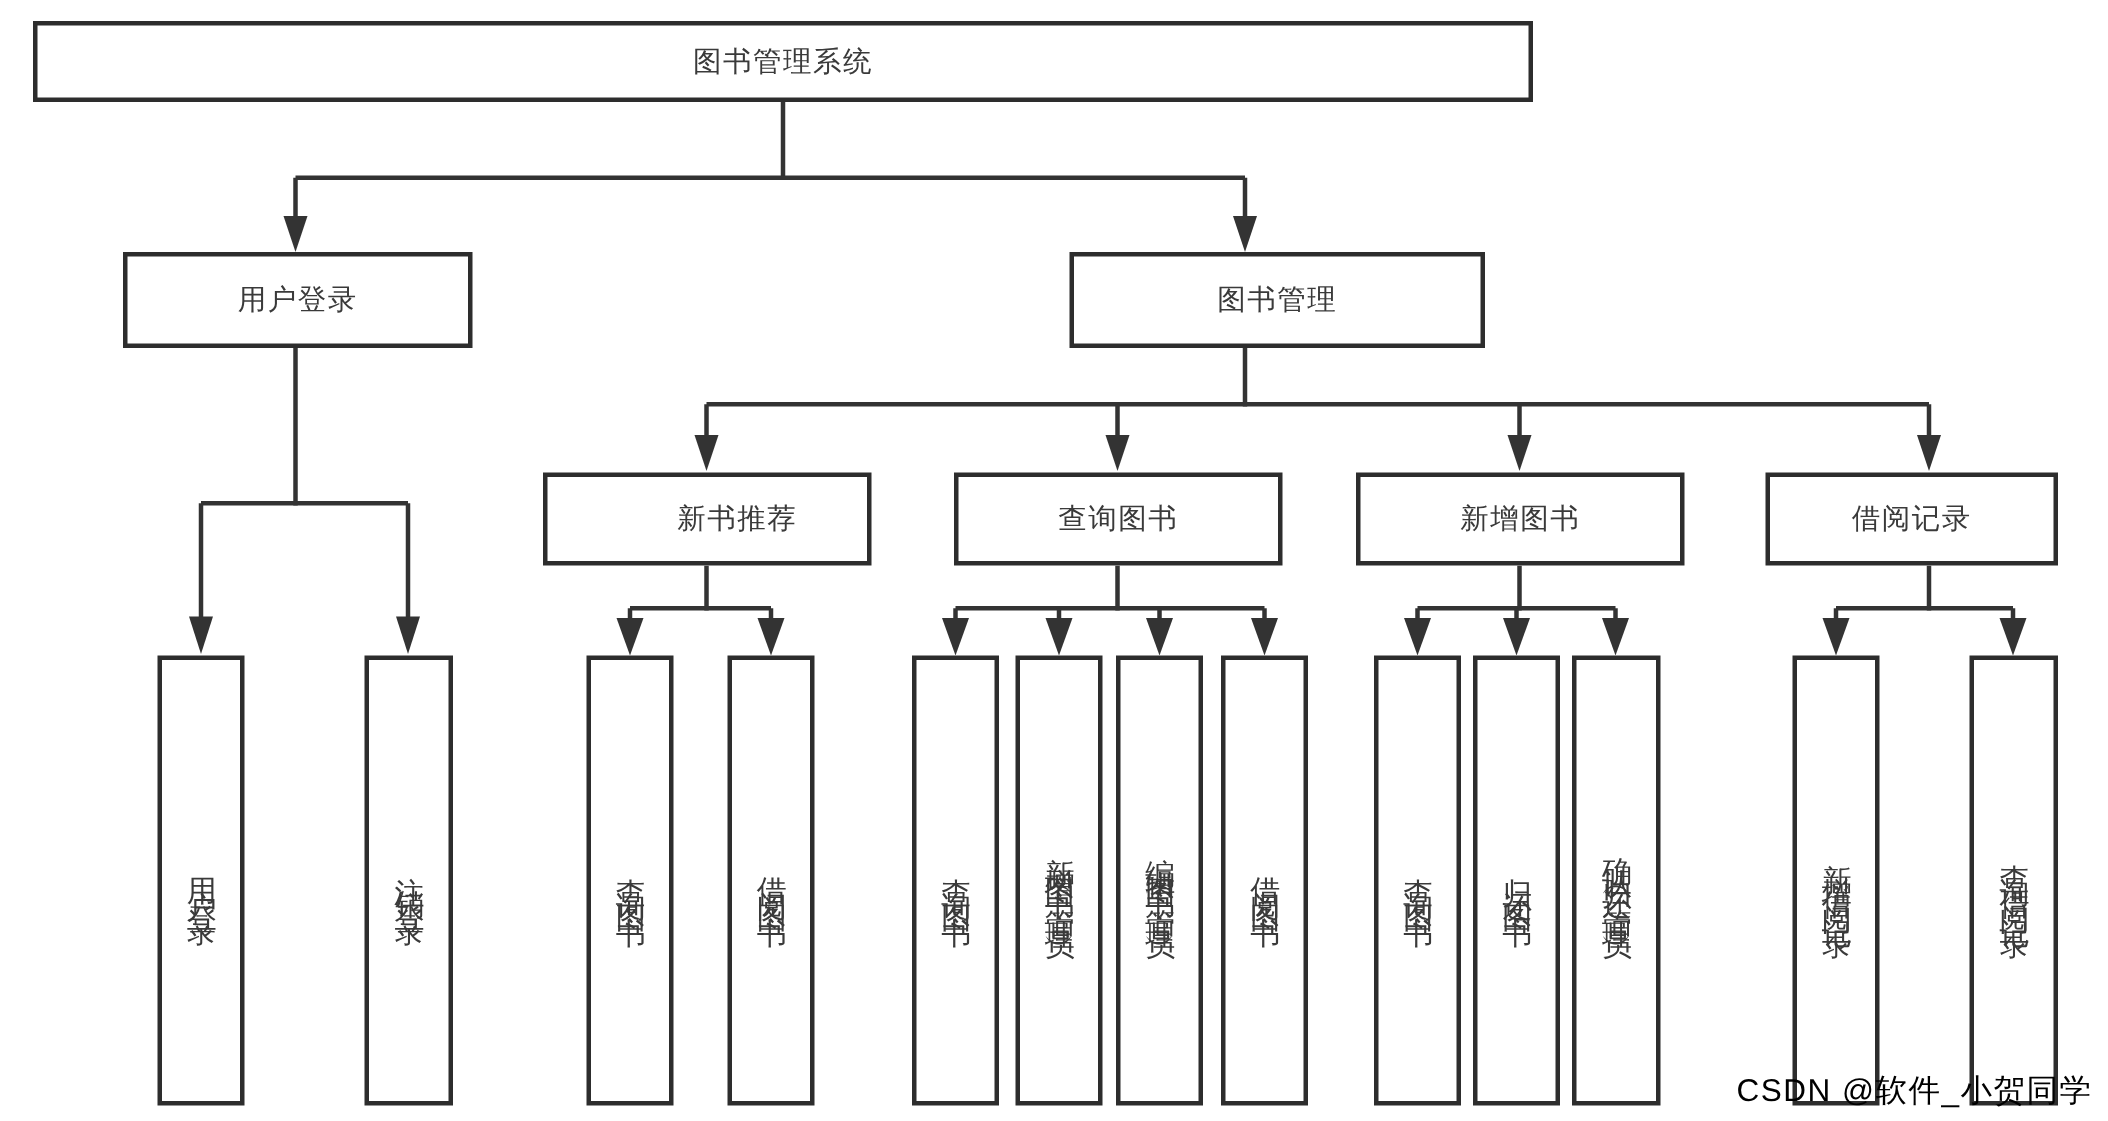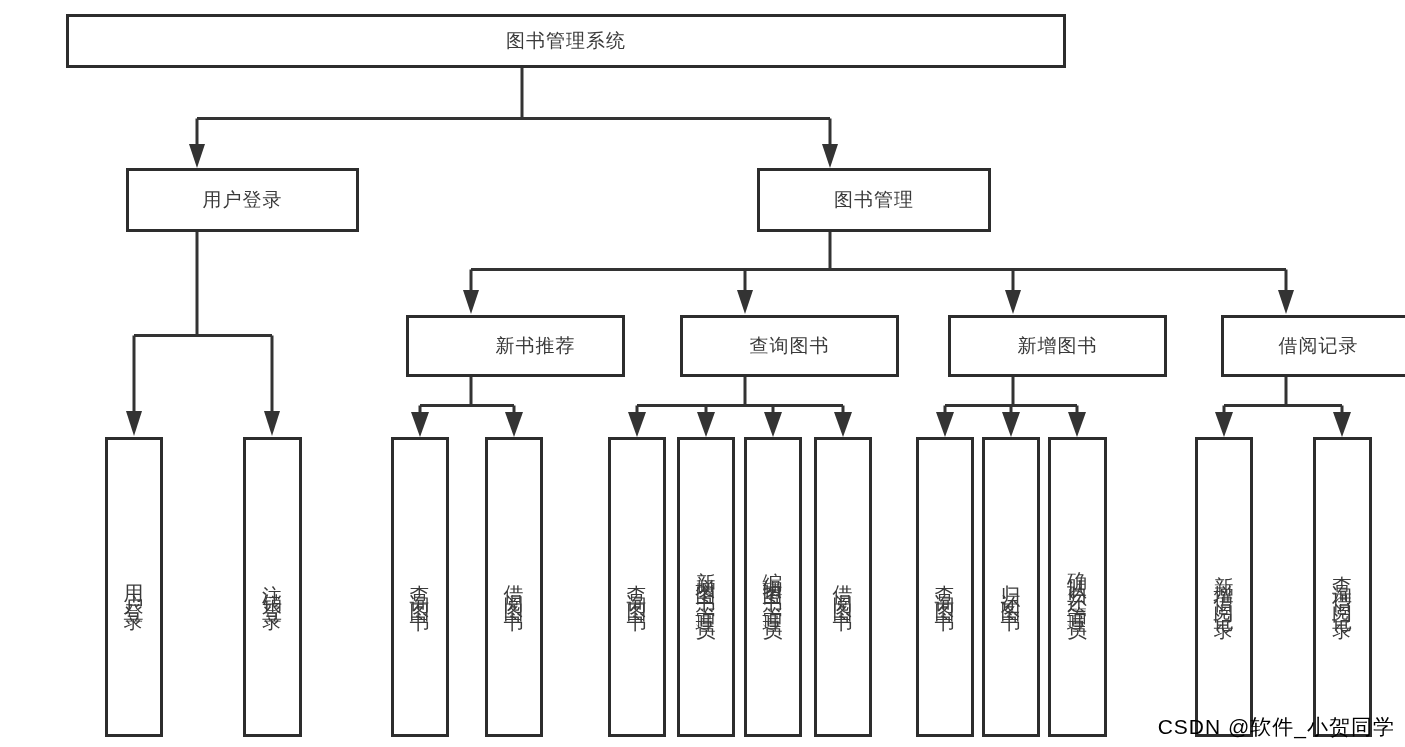--- a/index.html
+++ b/index.html
@@ -15,21 +15,21 @@
     position:absolute;
     box-sizing:border-box;
     border:3px solid #2d2d2d;
     background:#ffffff;
     display:flex;
     align-items:center;
     justify-content:center;
     color:#3a3a3a;
     z-index:1;
   }
-  .h-node{font-size:19px;letter-spacing:1px;margin-left:44px;}
+  .h-node{font-size:19px;letter-spacing:1px;}
   .root-node{font-size:19px;}
   .v-node span{
     writing-mode:vertical-rl;
     font-size:20px;
     letter-spacing:9px;
     line-height:1;
   }
   .v-node.long span{letter-spacing:7px;}
   .watermark{
     position:absolute;
@@ -120,21 +120,21 @@
     </g>
   </svg>
 
   <div class="node h-node root-node" style="left:22px;top:14px;width:1000px;height:54px;">
     <span>图书管理系统</span>
   </div>
 
   <div class="node h-node" style="left:82px;top:168px;width:233px;height:64px;">
     <span>用户登录</span>
   </div>
-  <div class="node h-node" style="left:713px;top:168px;width:234px;height:64px;font-family:Liberation Mono, monospace;">
+  <div class="node h-node" style="left:713px;top:168px;width:277px;height:64px;font-family:Liberation Mono, monospace;">
     <span>图书管理</span>
   </div>
 
   <div class="node h-node" style="left:362px;top:315px;width:219px;height:62px;padding-left:40px;">
     <span>新书推荐</span>
   </div>
   <div class="node h-node" style="left:636px;top:315px;width:219px;height:62px;">
     <span>查询图书</span>
   </div>
   <div class="node h-node" style="left:904px;top:315px;width:219px;height:62px;">

